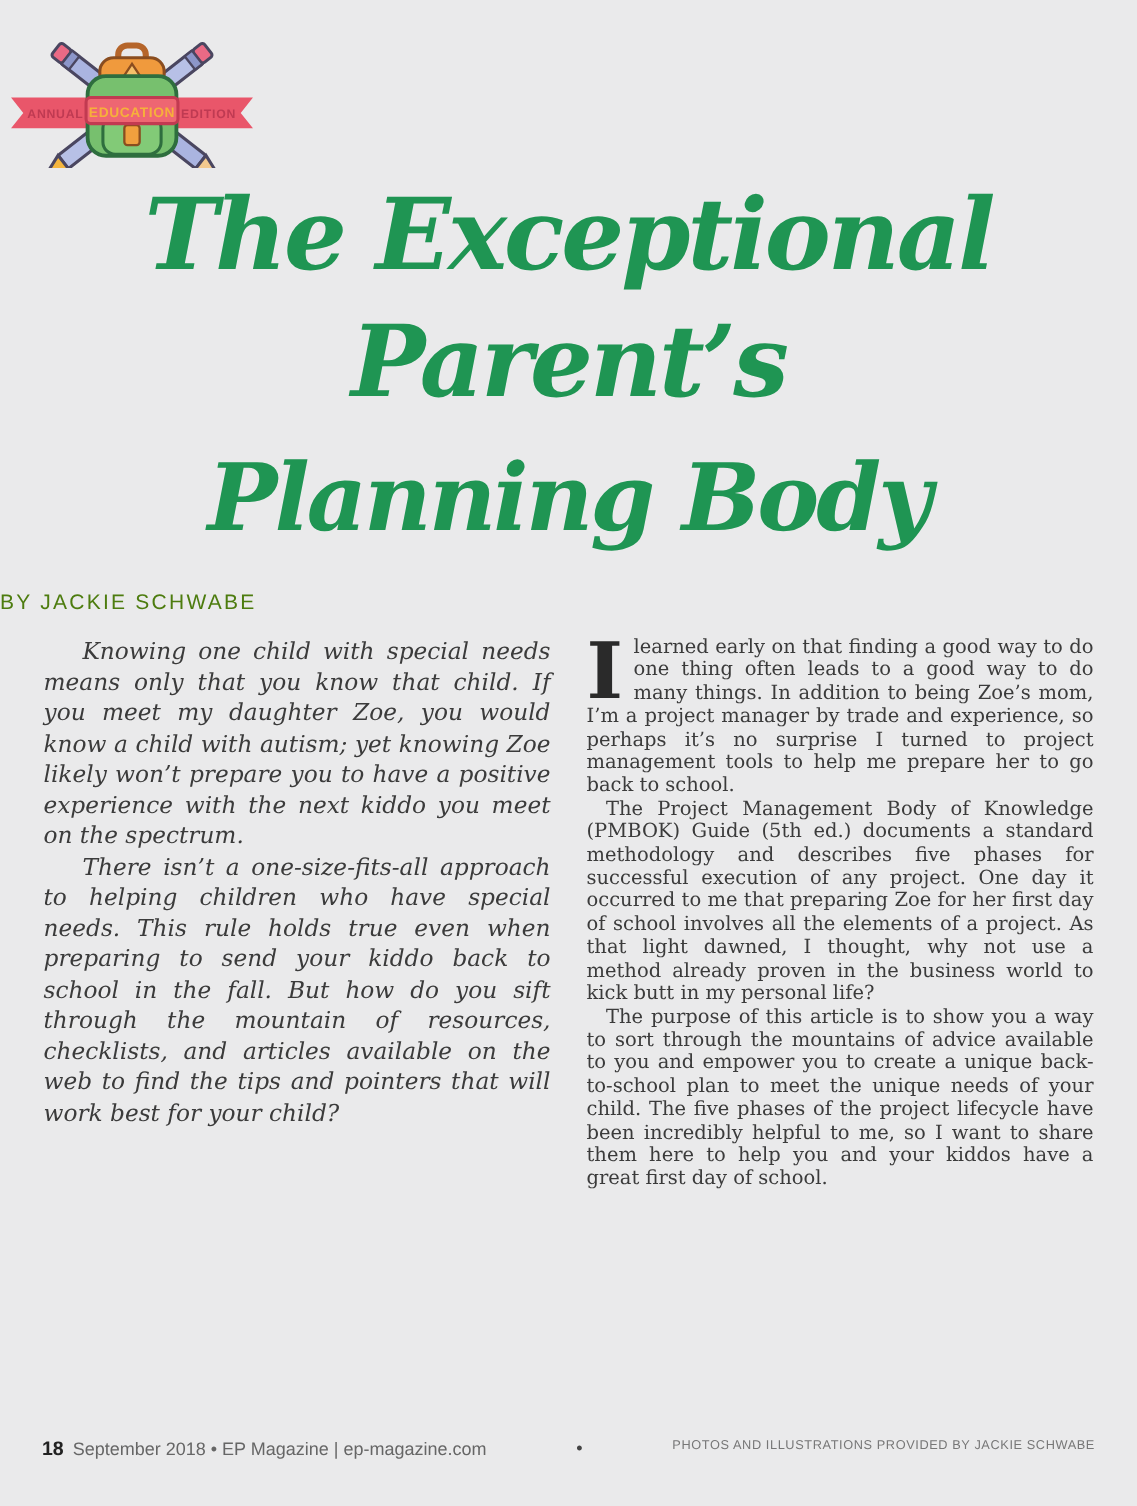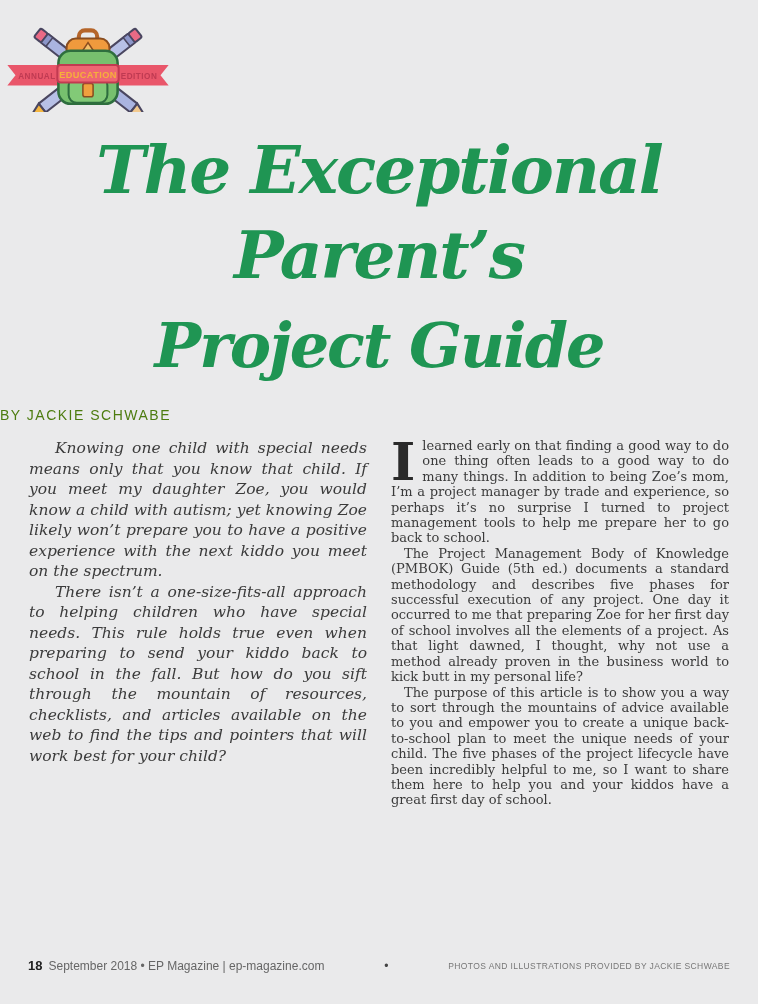--- a/index.html
+++ b/index.html
@@ -3,21 +3,21 @@
 <meta charset="utf-8">
 <style>
   html,body{margin:0;padding:0;}
   body{
     width:758px;height:1004px;
     background:var(--bg,#eaeaeb);
     font-family:"Liberation Sans",sans-serif;
     position:relative;overflow:hidden;
   }
   .badge-wrap{padding-top:14px;display:flex;justify-content:flex-start;}
-  .title-block{text-align:center;margin-top:16px;}
+  .title-block{text-align:center;margin-top:2px;}
   .script{
     font-family:"DejaVu Serif",serif;
     font-style:italic;font-weight:bold;
     letter-spacing:-2px;white-space:nowrap;
   }
   .t-green{color:var(--green,#1f9553);}
   .t-orange{color:var(--orange,#ee7b3d);}
   .t1,.t2{font-size:66px;line-height:84px;}
   .t2{line-height:86px;}
   .t3,.t4{font-size:80px;line-height:104px;}
@@ -45,21 +45,21 @@
   .col-right p{margin:0;}
   .col-right p.indented{text-indent:13px;}
   .dropcap{
     float:left;
     font-family:"DejaVu Serif",serif;font-weight:bold;
     font-size:52px;line-height:41px;
     padding:3px 7px 0 0;color:#2a2a2a;
   }
   .footer{
     position:absolute;top:958px;left:0;right:0;
-    padding:0 28px;display:flex;align-items:center;
+    padding:0 28px;display:flex;align-items:flex-start;
     font-size:12px;color:#666;
   }
   .footer .pageno{font-weight:bold;color:#222;font-size:13px;margin-right:6px;}
   .footer .f-left{white-space:nowrap;}
   .footer .f-dot{flex:0 0 auto;margin:0 auto;color:#444;padding:0 4px;}
   .footer .f-right{
     white-space:nowrap;font-size:8.5px;letter-spacing:0.4px;color:#777;
   }
   svg text{font-family:"Liberation Sans",sans-serif;}
 </style>
@@ -106,21 +106,21 @@
     <g>
       <rect x="55" y="50" width="60" height="17" rx="3" fill="#ee6672" stroke="#c23a51" stroke-width="2"></rect>
       <text x="85" y="62.5" text-anchor="middle" font-size="9" font-weight="bold" letter-spacing="0.4" fill="#f6b03b">EDUCATION</text>
     </g>
   </svg>
 </div>
 
 <div class="title-block">
   <div class="script t-green t1">The Exceptional</div>
   <div class="script t-green t2">Parent’s</div>
-  <div class="script t-green t5">Project Guide</div>
+  <div class="script t-green t5">Planning Body</div>
 </div>
 
 <div class="byline">BY JACKIE SCHWABE</div>
 
 <div class="columns">
   <div class="col col-left">
     <p>Knowing one child with special needs means only that you know that child. If you meet my daughter Zoe, you would know a child with autism; yet knowing Zoe likely won’t prepare you to have a positive experience with the next kiddo you meet on the spectrum.</p>
     <p>There isn’t a one-size-fits-all approach to helping children who have special needs. This rule holds true even when preparing to send your kiddo back to school in the fall. But how do you sift through the mountain of resources, checklists, and articles available on the web to find the tips and pointers that will work best for your child?</p>
   </div>
   <div class="col col-right">

